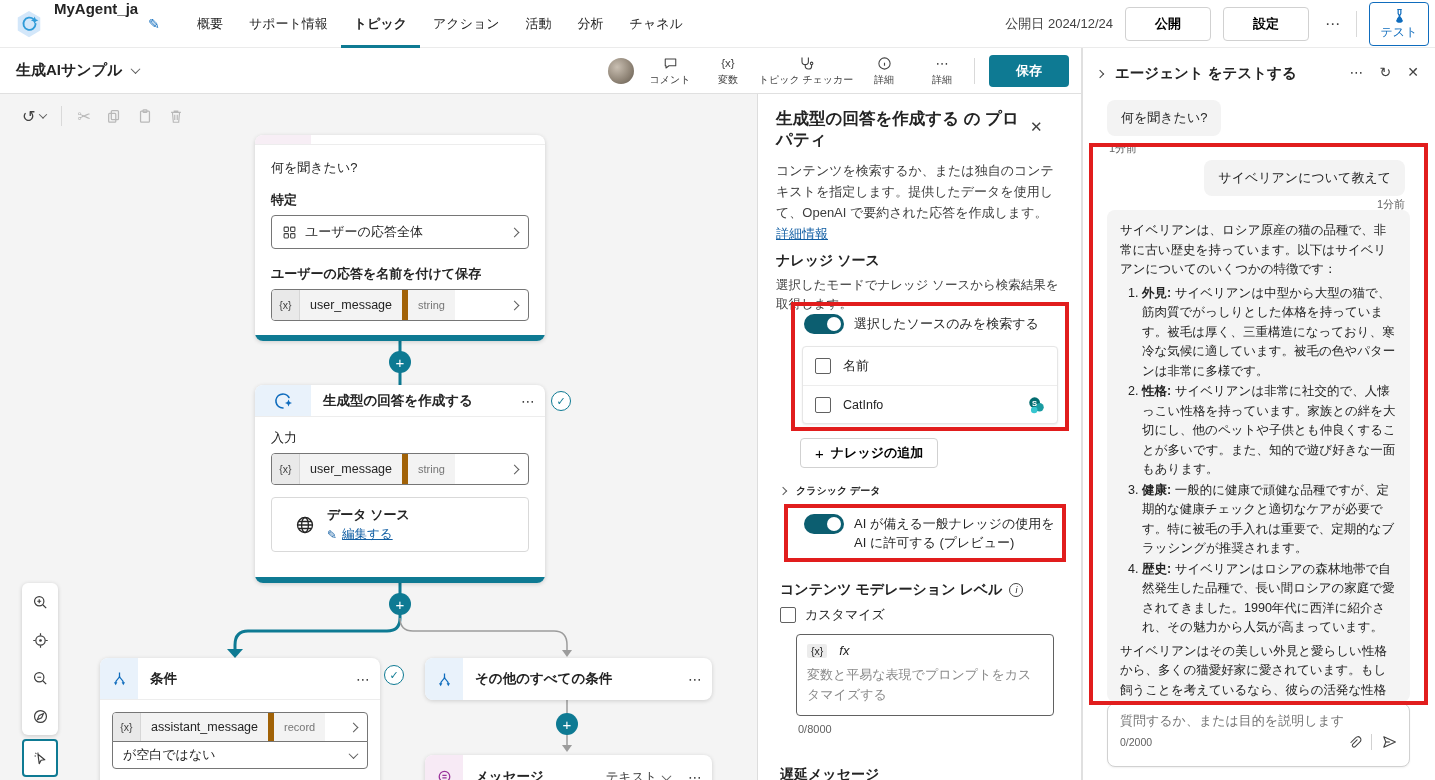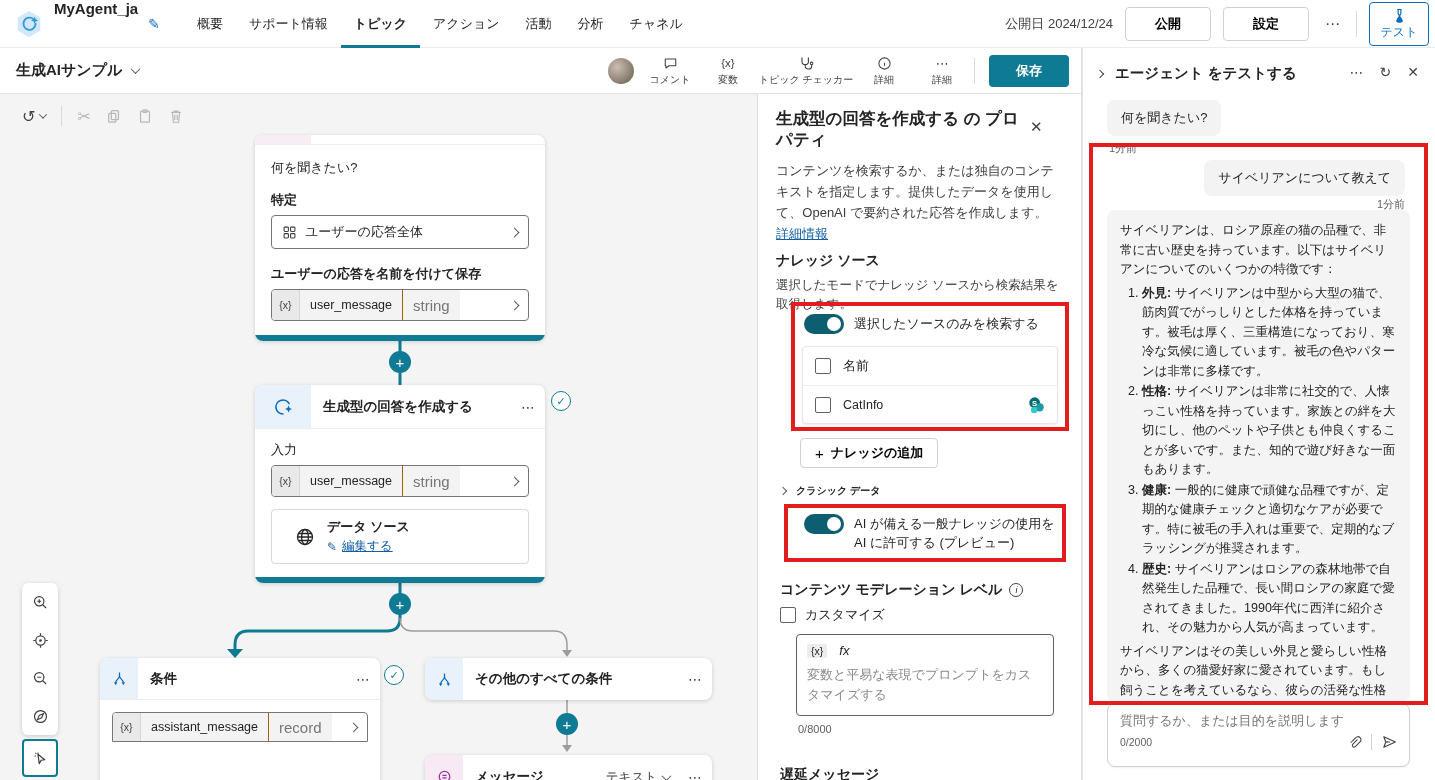--- a/index.html
+++ b/index.html
@@ -34,35 +34,35 @@
   .avatar{width:26px;height:26px;border-radius:50%;background:radial-gradient(circle at 35% 35%,#c9bfb2,#8d8274 60%,#5f574c);margin-right:4px;cursor:pointer}
   .btn-save{height:32px;width:80px;background:#0e7a93;color:#fff;font-weight:bold;font-size:13px;border:none;border-radius:4px;margin-left:8px;cursor:pointer}
 
   
   .canvas{position:absolute;top:94px;left:0;width:758px;height:686px;background:#f4f4f4;border-right:1px solid #ddd;overflow:hidden}
   .cmdbar{position:absolute;top:12px;left:22px;display:flex;align-items:center;gap:15px;color:#424242}
   .cmd{font-size:16px;display:flex;align-items:center;gap:5px;cursor:pointer}
   .cmd.dis{color:#b8b8b8;cursor:default}
   .wires{position:absolute;top:0;left:0}
   .node{position:absolute;background:#fff;border-radius:8px;box-shadow:0 1px 4px rgba(0,0,0,.16);overflow:hidden}
-  .nhead{display:flex;align-items:center;height:44px;border-bottom:1px solid #ededed}
+  .nhead{display:flex;align-items:center;height:32px;border-bottom:1px solid #ededed}
   .hicon{width:56px;align-self:stretch;display:flex;align-items:center;justify-content:center;background:#e9f2fb}
   .hicon.sm{width:38px}
   .hicon.pink{background:#f7eaf5}
   .ntitle{flex:1;font-weight:bold;font-size:13.5px;padding-left:12px;white-space:nowrap}
   .nmore{width:34px;text-align:center;color:#424242;font-size:14px;cursor:pointer}
   .nbody{padding:12px 16px}
   .flabel{font-size:13px;margin-bottom:6px}
   .flabel.b{font-weight:bold}
   .selbox{height:32px;border:1px solid #767676;border-radius:4px;background:#fff;display:flex;align-items:center;padding:16px 10px;gap:8px;cursor:pointer}
   .selbox .t{flex:1;font-size:13px}
   .varpill{height:32px;border:1px solid #767676;border-radius:4px;background:#fff;display:flex;align-items:stretch;overflow:hidden;cursor:pointer}
   .vx{width:28px;background:#e9e9e9;border-right:1px solid #d6d6d6;display:flex;align-items:center;justify-content:center;font-size:10.5px;color:#424242}
   .vname{background:#f3f3f3;display:flex;align-items:center;padding:0 10px;font-size:12.5px}
-  .vtype{background:#f3f3f3;display:flex;align-items:center;padding:0 10px;font-size:15px;color:#767676;border-left:1px solid #a16207}
+  .vtype{background:#f3f3f3;display:flex;align-items:center;padding:0 10px;font-size:11px;color:#767676;border-left:6px solid #a16207}
   .vsp{flex:1}
   .vchev{display:flex;align-items:center;padding-right:10px;padding-left:6px}
   .tealbar{position:absolute;left:0;right:0;bottom:0;height:6px;background:#0e7a93}
   .plus{position:absolute;width:22px;height:22px;border-radius:50%;background:#0e7a93;color:#fff;font-size:15px;display:flex;align-items:center;justify-content:center;z-index:3;cursor:pointer}
   .chk{position:absolute;width:20px;height:20px;border-radius:50%;background:#fff;border:1.5px solid #0e7a93;color:#0e7a93;font-size:11px;display:flex;align-items:center;justify-content:center;z-index:3}
   .dsbox{margin-top:12px;border:1px solid #d9d9d9;border-radius:4px;padding:8px 23px;display:flex;align-items:center;gap:12px}
   .editlink{color:#115ea3;text-decoration:underline;font-size:12.5px;cursor:pointer}
   .dd{height:28px;border:1px solid #767676;border-radius:0 0 4px 4px;margin-top:-1px;display:flex;align-items:center;padding:0 10px;font-size:13px;background:#fff;cursor:pointer}
   .dd .t{flex:1}
   .ltools{position:absolute;left:22px;top:489px;width:36px;background:#fff;border-radius:6px;box-shadow:0 1px 4px rgba(0,0,0,.18);display:flex;flex-direction:column}
@@ -347,20 +347,24 @@
       <div class="nbody" style="padding:12px 12px">
         <div class="varpill" style="border-radius:4px 4px 0 0;height:30px">
           <span class="vx">{x}</span>
           <span class="vname">assistant_message</span>
           <span class="vtype">record</span>
           <span class="vsp"></span>
           <span class="vchev">
               <span class="cv r"></span>
             </span>
         </div>
+        <div class="dd">
+          <span class="t">が空白ではない</span>
+          <span class="cv d"></span>
+        </div>
       </div>
     </div>
 
     <div class="chk" style="left:384px;top:571px">
         <span>✓</span>
       </div>
 
     <div class="node" style="left:425px;top:564px;width:287px;height:42px">
       <div class="nhead" style="height:42px;border-bottom:none">
         <div class="hicon sm">

